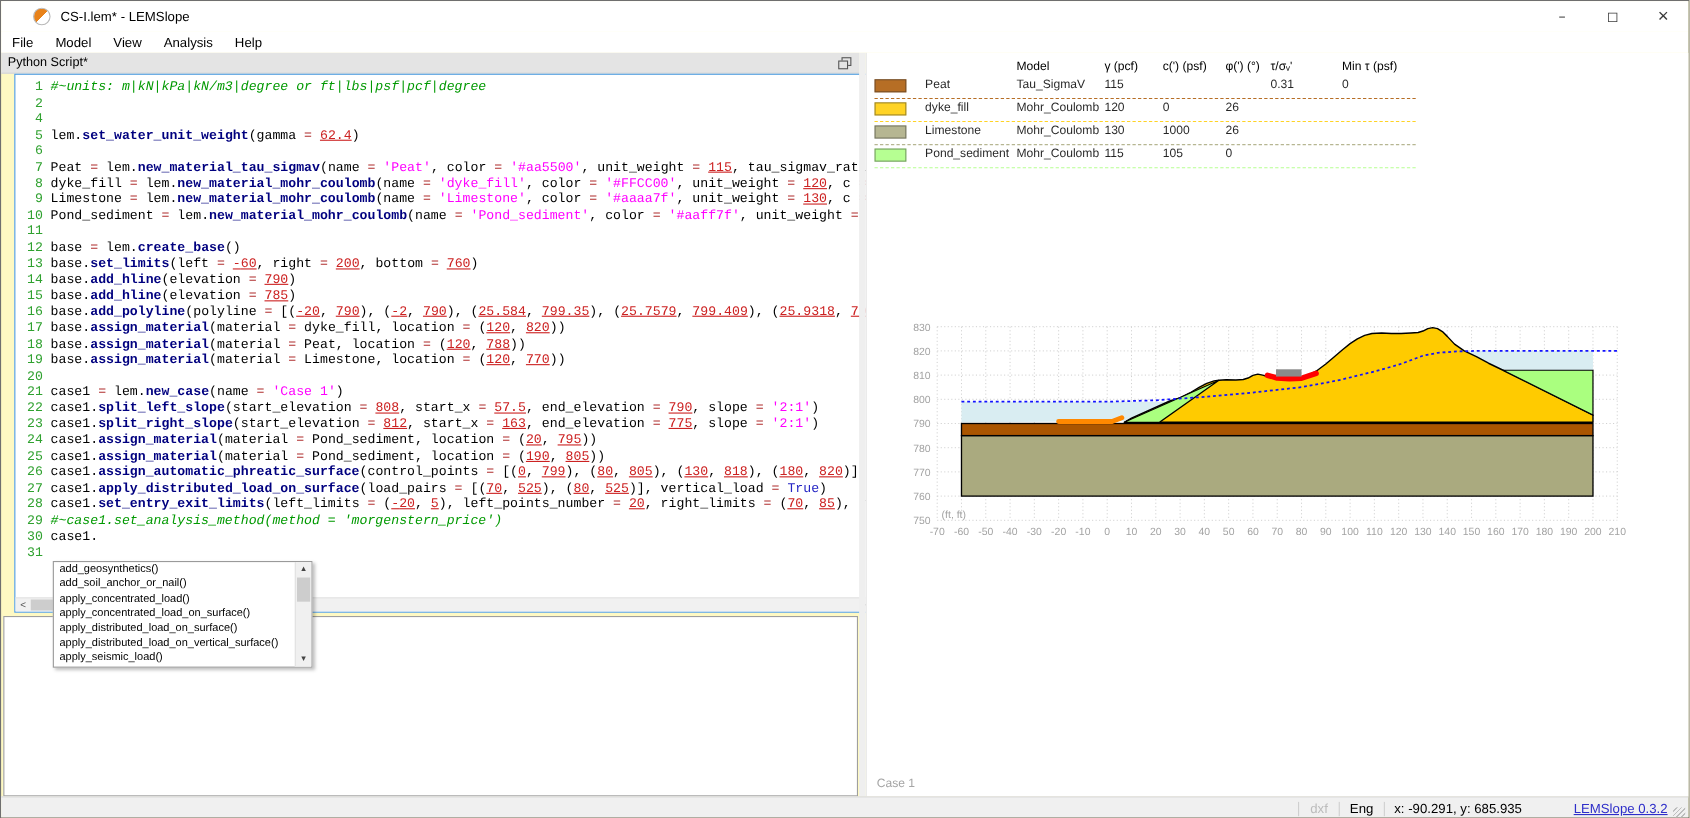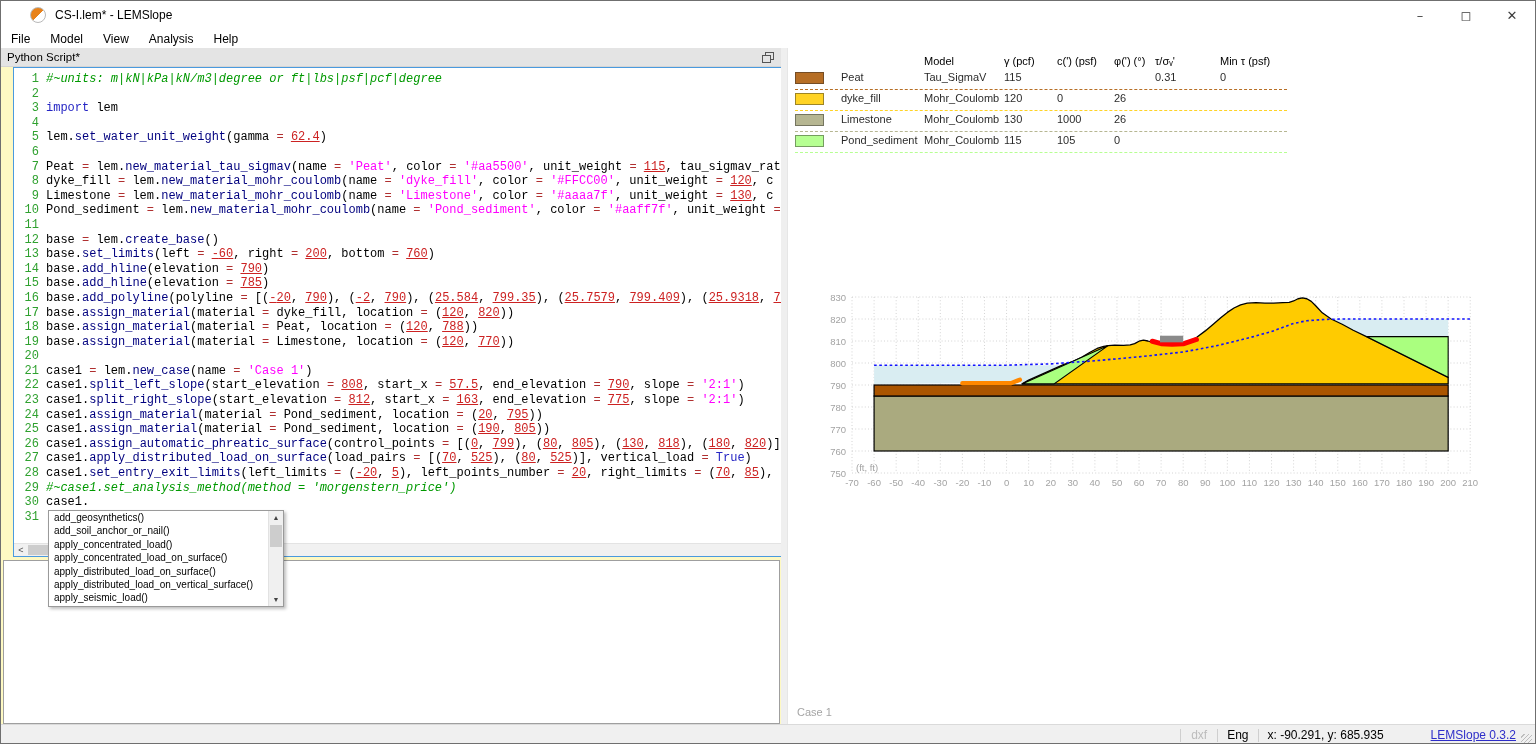--- a/index.html
+++ b/index.html
@@ -28,21 +28,21 @@
   .float-btn .sq1{position:absolute;right:0;top:0;width:7px;height:6px;border:1px solid #555;background:#e4e4e4;}
   .float-btn .sq2{position:absolute;left:0;bottom:0;width:7px;height:6px;border:1px solid #555;background:#e4e4e4;}
   .editor{position:absolute;left:0;top:66px;width:780px;height:490px;background:#ffffff;
           border:1px solid #4a9ade;box-sizing:border-box;overflow:hidden;margin-left:12px;}
   .code{position:absolute;left:0;top:4px;right:0;bottom:13px;overflow:hidden;
         font-family:"Liberation Mono",monospace;font-size:12px;}
   .code-line{height:14.6px;line-height:14.6px;white-space:pre;}
   .ln{display:inline-block;width:25px;text-align:right;color:#2fa12f;margin-right:7px;}
   .tok-c{color:#009900;font-style:italic;}
   .tok-k{color:#2525c4;}
-  .tok-m{color:#00007f;font-weight:normal;}
+  .tok-m{color:#00007f;font-weight:bold;}
   .tok-s{color:#ff00ff;}
   .tok-n{color:#cc2222;text-decoration:underline;}
   .tok-o{color:#b03030;}
   .hscroll{position:absolute;left:0;bottom:0;right:0;height:13px;background:#f1f1f1;
            border-top:1px solid #e3e3e3;box-sizing:border-box;}
   .hs-arrow{position:absolute;top:0;width:14px;height:12px;color:#505050;font-size:9px;
             display:flex;align-items:center;justify-content:center;}
   .hs-left{left:0;} .hs-right{right:0;}
   .hs-thumb{position:absolute;left:14px;top:1px;width:250px;height:10px;background:#cdcdcd;}
   .output{position:absolute;left:2px;top:559px;width:777px;height:164px;background:#ffffff;
@@ -116,21 +116,20 @@
     <span class="float-btn">
       <span class="sq1"></span>
       <span class="sq2"></span>
     </span>
   </div>
 
   <div class="editor">
     <div class="code">
         <div class="code-line"><span class="ln">1</span><span class="tok-c">#~units: m|kN|kPa|kN/m3|degree or ft|lbs|psf|pcf|degree</span></div>
         <div class="code-line"><span class="ln">2</span></div>
-        <div class="code-line"><span class="ln">3</span><span class="tok-k">import</span><span> </span><span>lem</span></div>
         <div class="code-line"><span class="ln">4</span></div>
         <div class="code-line"><span class="ln">5</span><span>lem</span><span>.</span><span class="tok-m">set_water_unit_weight</span><span>(</span><span>gamma</span><span> </span><span class="tok-o">=</span><span> </span><span class="tok-n">62.4</span><span>)</span></div>
         <div class="code-line"><span class="ln">6</span></div>
         <div class="code-line"><span class="ln">7</span><span>Peat</span><span> </span><span class="tok-o">=</span><span> </span><span>lem</span><span>.</span><span class="tok-m">new_material_tau_sigmav</span><span>(</span><span>name</span><span> </span><span class="tok-o">=</span><span> </span><span class="tok-s">'Peat'</span><span>,</span><span> </span><span>color</span><span> </span><span class="tok-o">=</span><span> </span><span class="tok-s">'#aa5500'</span><span>,</span><span> </span><span>unit_weight</span><span> </span><span class="tok-o">=</span><span> </span><span class="tok-n">115</span><span>,</span><span> </span><span>tau_sigmav_ratio</span></div>
         <div class="code-line"><span class="ln">8</span><span>dyke_fill</span><span> </span><span class="tok-o">=</span><span> </span><span>lem</span><span>.</span><span class="tok-m">new_material_mohr_coulomb</span><span>(</span><span>name</span><span> </span><span class="tok-o">=</span><span> </span><span class="tok-s">'dyke_fill'</span><span>,</span><span> </span><span>color</span><span> </span><span class="tok-o">=</span><span> </span><span class="tok-s">'#FFCC00'</span><span>,</span><span> </span><span>unit_weight</span><span> </span><span class="tok-o">=</span><span> </span><span class="tok-n">120</span><span>,</span><span> </span><span>c</span><span> </span><span class="tok-o">=</span><span> </span></div>
         <div class="code-line"><span class="ln">9</span><span>Limestone</span><span> </span><span class="tok-o">=</span><span> </span><span>lem</span><span>.</span><span class="tok-m">new_material_mohr_coulomb</span><span>(</span><span>name</span><span> </span><span class="tok-o">=</span><span> </span><span class="tok-s">'Limestone'</span><span>,</span><span> </span><span>color</span><span> </span><span class="tok-o">=</span><span> </span><span class="tok-s">'#aaaa7f'</span><span>,</span><span> </span><span>unit_weight</span><span> </span><span class="tok-o">=</span><span> </span><span class="tok-n">130</span><span>,</span><span> </span><span>c</span><span> </span><span class="tok-o">=</span><span> </span></div>
         <div class="code-line"><span class="ln">10</span><span>Pond_sediment</span><span> </span><span class="tok-o">=</span><span> </span><span>lem</span><span>.</span><span class="tok-m">new_material_mohr_coulomb</span><span>(</span><span>name</span><span> </span><span class="tok-o">=</span><span> </span><span class="tok-s">'Pond_sediment'</span><span>,</span><span> </span><span>color</span><span> </span><span class="tok-o">=</span><span> </span><span class="tok-s">'#aaff7f'</span><span>,</span><span> </span><span>unit_weight</span><span> </span><span class="tok-o">=</span><span> </span><span class="tok-n">11</span></div>
         <div class="code-line"><span class="ln">11</span></div>
         <div class="code-line"><span class="ln">12</span><span>base</span><span> </span><span class="tok-o">=</span><span> </span><span>lem</span><span>.</span><span class="tok-m">create_base</span><span>(</span><span>)</span></div>
         <div class="code-line"><span class="ln">13</span><span>base</span><span>.</span><span class="tok-m">set_limits</span><span>(</span><span>left</span><span> </span><span class="tok-o">=</span><span> </span><span class="tok-n">-</span><span class="tok-n">60</span><span>,</span><span> </span><span>right</span><span> </span><span class="tok-o">=</span><span> </span><span class="tok-n">200</span><span>,</span><span> </span><span>bottom</span><span> </span><span class="tok-o">=</span><span> </span><span class="tok-n">760</span><span>)</span></div>

